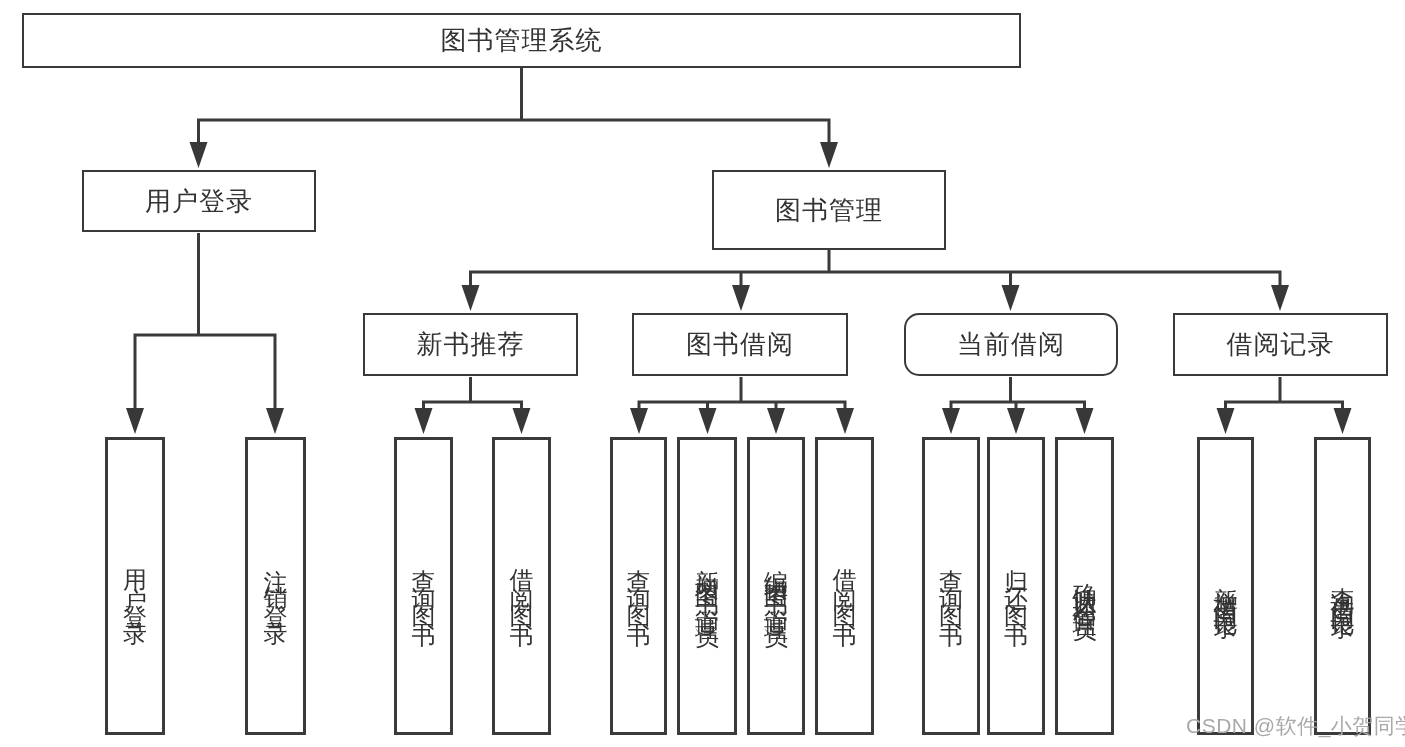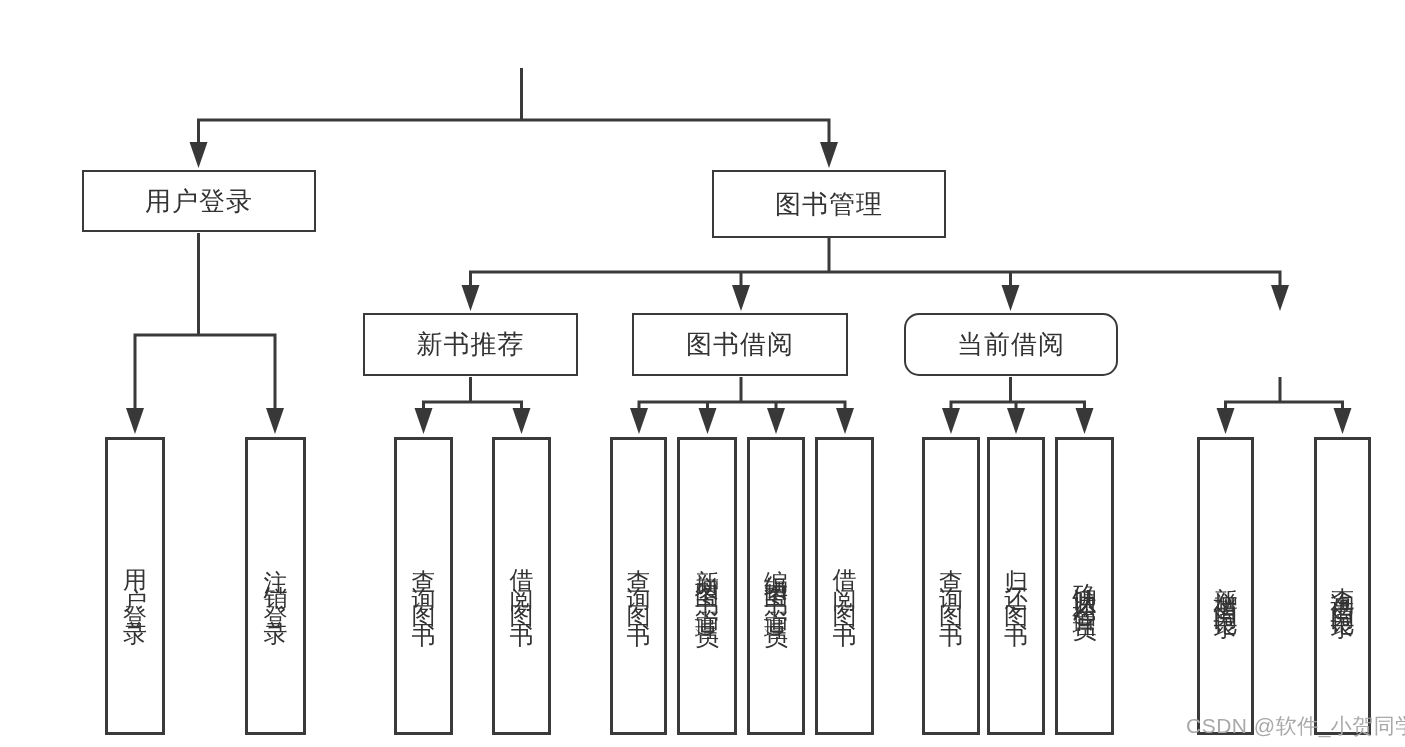--- a/index.html
+++ b/index.html
@@ -101,36 +101,42 @@
       <polygon points="1007,408 1025,408 1016,434"></polygon>
       <polygon points="1075.5,408 1093.5,408 1084.5,434"></polygon>
     </g>
     <g>
       <path d="M1280 377 V402 M1225.5 412 V402 H1342.5 V412"></path>
       <polygon points="1216.5,408 1234.5,408 1225.5,434"></polygon>
       <polygon points="1333.5,408 1351.5,408 1342.5,434"></polygon>
     </g>
   </svg>
 
+  <div class="hbox" style="left:22px; top:13px; width:999px; height:55px;">
+    <span>图书管理系统</span>
+  </div>
 
   <div class="hbox" style="left:82px; top:170px; width:234px; height:62px;">
     <span>用户登录</span>
   </div>
-  <div class="hbox" style="left:712px; top:170px; width:234px; height:68px;">
+  <div class="hbox" style="left:712px; top:170px; width:234px; height:80px;">
     <span>图书管理</span>
   </div>
 
   <div class="hbox" style="left:632px; top:313px; width:216px; height:63px;">
     <span>图书借阅</span>
   </div>
   <div class="hbox" style="left:363px; top:313px; width:215px; height:63px;">
     <span>新书推荐</span>
   </div>
   <div class="hbox" style="left:904px; top:313px; width:214px; height:63px;border-radius:15px;">
     <span>当前借阅</span>
+  </div>
+  <div class="hbox" style="left:1173px; top:313px; width:215px; height:63px;">
+    <span>借阅记录</span>
   </div>
 
   <div class="vbox" style="left:105px; width:60px;">
     <span class="vtext ls-4">用户登录</span>
   </div>
   <div class="vbox" style="left:245px; width:61px;">
     <span class="vtext ls-4">注销登录</span>
   </div>
 
   <div class="vbox" style="left:394px; width:59px;">

